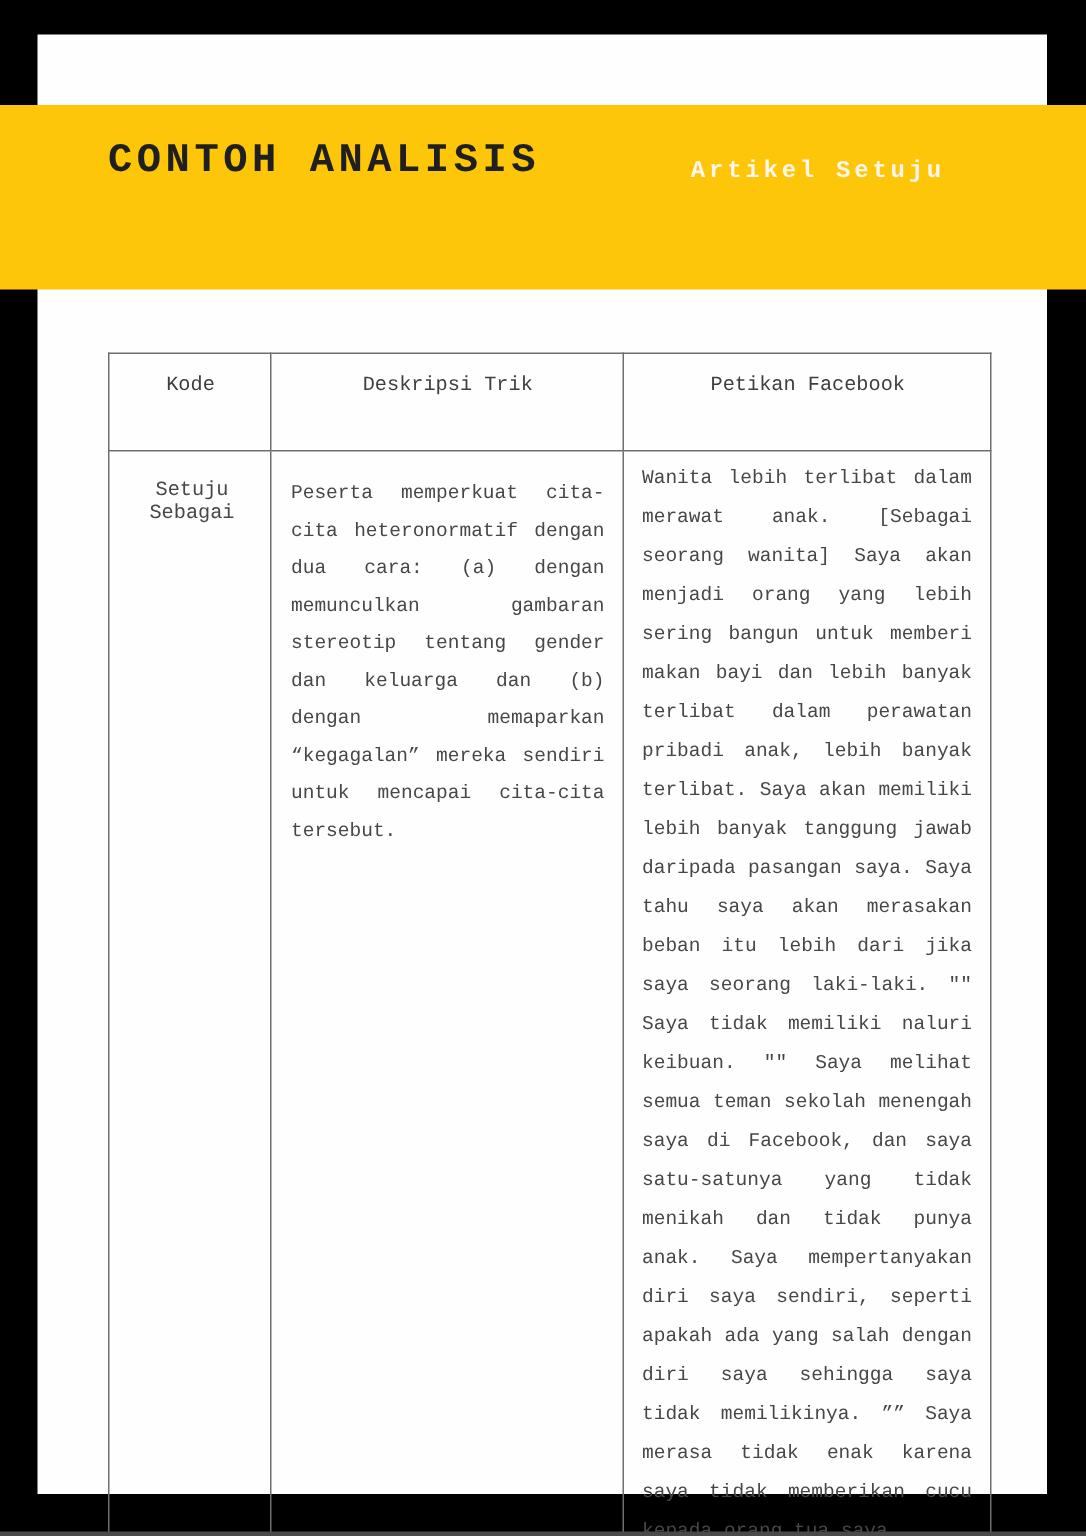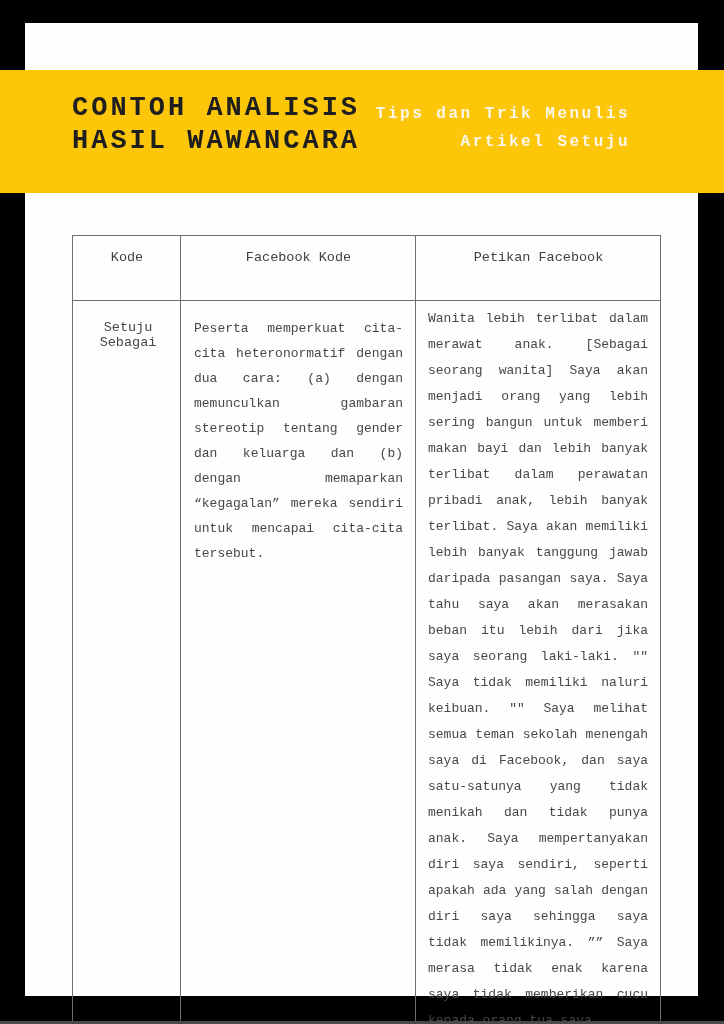--- a/index.html
+++ b/index.html
@@ -104,38 +104,36 @@
 </head>
 <body>
 
 <div class="canvas">
 
   <div class="page"></div>
 
   <div class="banner">
     <div class="banner-title">
       <div>CONTOH ANALISIS</div>
-      <div>HASIL WAWANCARA</div>
     </div>
     <div class="banner-subtitle">
-      <div>Tips dan Trik Menulis</div>
       <div>Artikel Setuju</div>
     </div>
   </div>
 
   <table class="doc-table">
     <colgroup>
       <col class="col-kode">
       <col class="col-desk">
       <col class="col-petik">
     </colgroup>
     <thead>
       <tr>
         <th>Kode</th>
-        <th>Facebook Kode</th>
+        <th>Deskripsi Trik</th>
         <th>Petikan Facebook</th>
       </tr>
     </thead>
     <tbody>
       <tr>
         <td class="cell-kode">Setuju Sebagai</td>
         <td class="cell-deskripsi">Peserta memperkuat cita-cita heteronormatif dengan dua cara: (a) dengan memunculkan gambaran stereotip tentang gender dan keluarga dan (b) dengan memaparkan “kegagalan” mereka sendiri untuk mencapai cita-cita tersebut.</td>
         <td class="cell-petikan">Wanita lebih terlibat dalam merawat anak. [Sebagai seorang wanita] Saya akan menjadi orang yang lebih sering bangun untuk memberi makan bayi dan lebih banyak terlibat dalam perawatan pribadi anak, lebih banyak terlibat. Saya akan memiliki lebih banyak tanggung jawab daripada pasangan saya. Saya tahu saya akan merasakan beban itu lebih dari jika saya seorang laki-laki. "" Saya tidak memiliki naluri keibuan. "" Saya melihat semua teman sekolah menengah saya di Facebook, dan saya satu-satunya yang tidak menikah dan tidak punya anak. Saya mempertanyakan diri saya sendiri, seperti apakah ada yang salah dengan diri saya sehingga saya tidak memilikinya. ”” Saya merasa tidak enak karena saya tidak memberikan cucu kepada orang tua saya.</td>
       </tr>
     </tbody>

